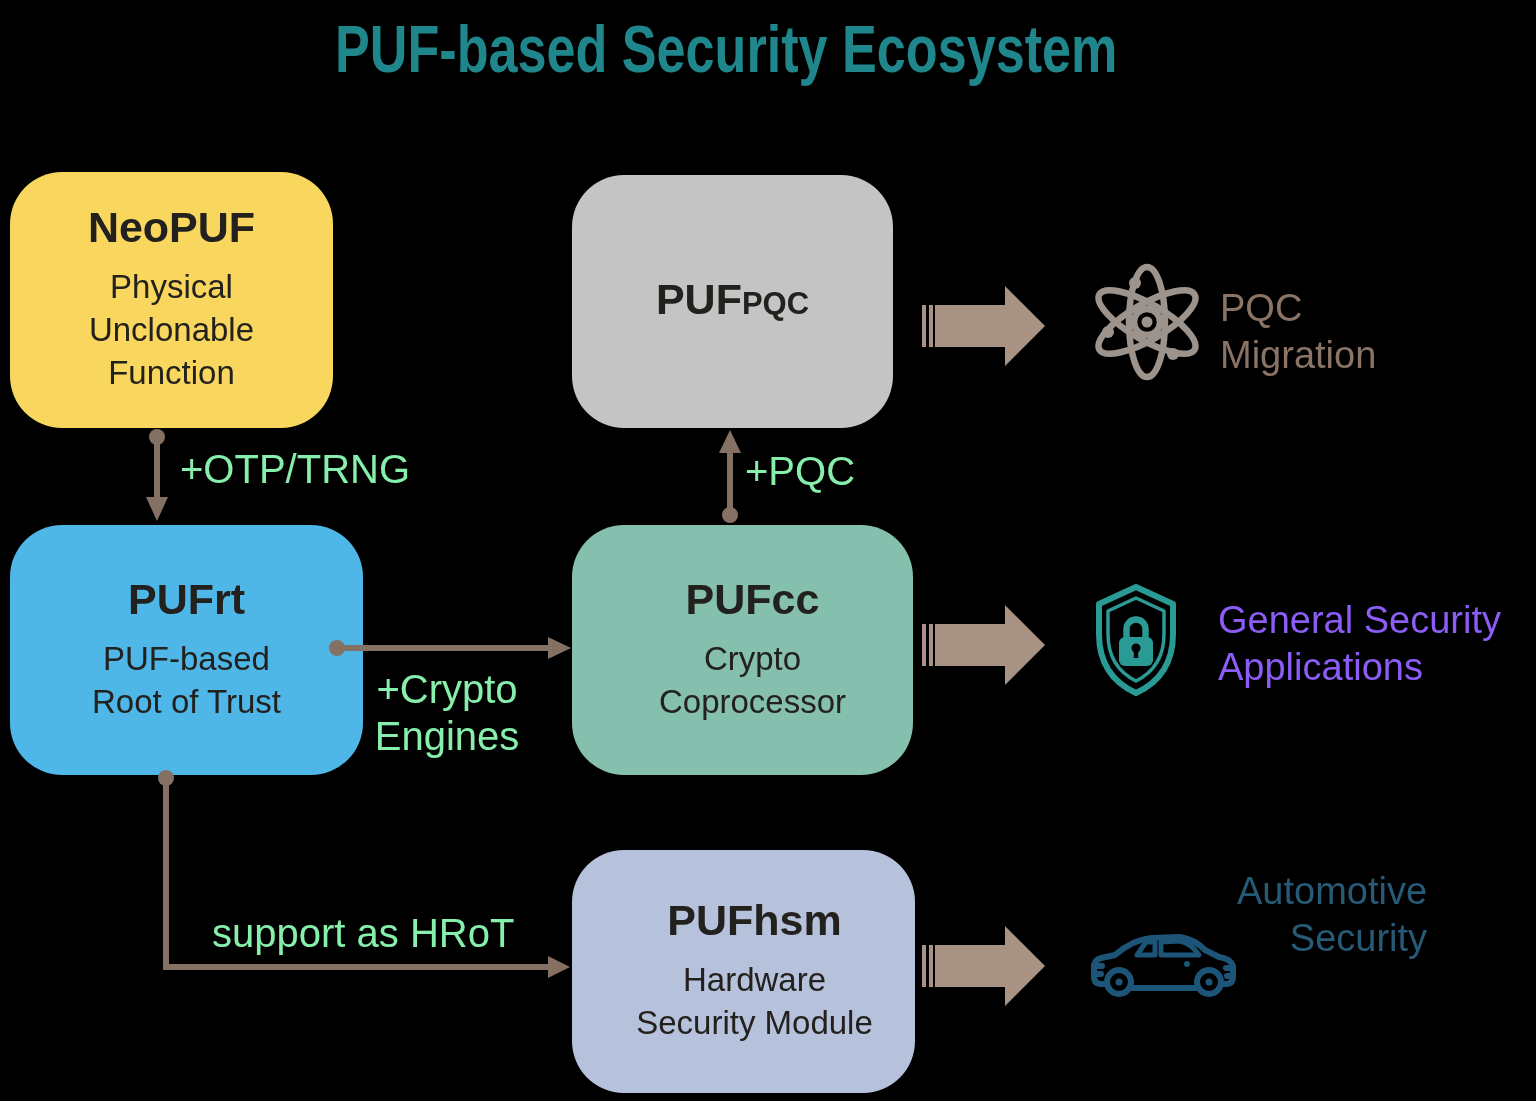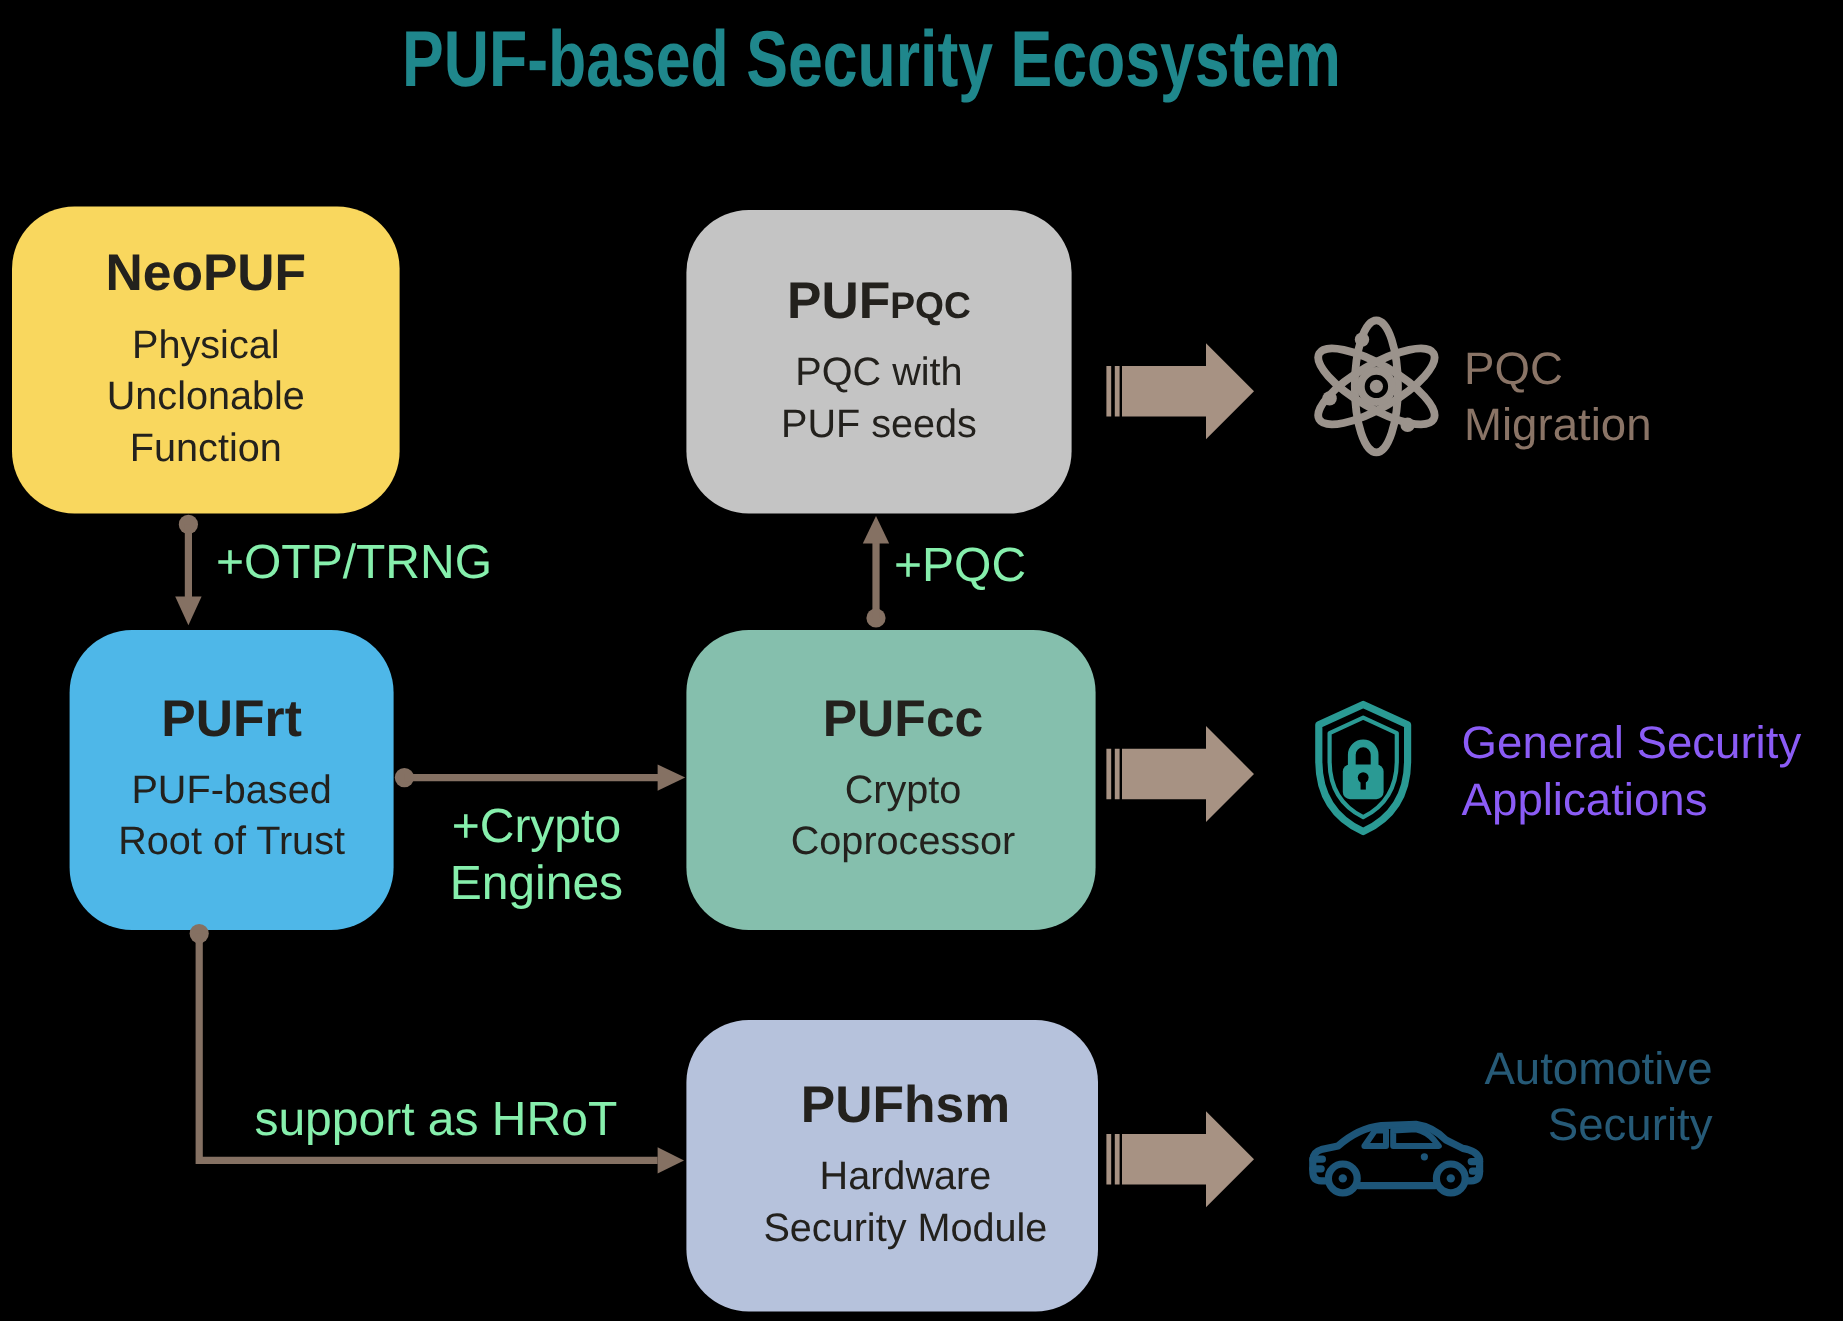--- a/index.html
+++ b/index.html
@@ -17,21 +17,21 @@
     position:absolute; border-radius:52px; color:#23211d;
     display:flex; flex-direction:column; align-items:center; justify-content:center;
     text-align:center;
   }
   .box h2 { margin:0; font-size:43px; line-height:43px; font-weight:bold; }
   .box h2 .small { font-size:31px; }
   .box p { margin:12px 0 0 0; font-size:33px; line-height:43px; white-space:pre-line; }
 
   .box-neopuf { left:10px; top:172px; width:323px; height:256px; background:#f9d75e; }
   .box-pufpqc { left:572px; top:175px; width:321px; height:253px; background:#c4c4c4; }
-  .box-pufrt  { left:10px; top:525px; width:270px; height:250px; background:#4eb7e8;margin-left:48px; }
+  .box-pufrt  { left:10px; top:525px; width:353px; height:250px; background:#4eb7e8; }
   .box-pufcc  { left:572px; top:525px; width:321px; height:250px; background:#85bfad;padding-left:20px; }
   .box-pufhsm { left:572px; top:850px; width:321px; height:243px; background:#b6c2dc;padding-left:22px; }
 
   .overlay { position:absolute; left:0; top:0; pointer-events:none; }
 
   .conn-label {
     position:absolute; color:#86efac; font-size:40px; line-height:47px;
     white-space:pre-line;
   }
   .lbl-otp    { left:180px; top:446px; }
@@ -62,22 +62,20 @@
 
   <div class="box box-neopuf">
     <h2><span>NeoPUF</span><span class="small"></span></h2>
     <p>Physical
 Unclonable
 Function</p>
   </div>
 
   <div class="box box-pufpqc">
     <h2><span>PUF</span><span class="small">PQC</span></h2>
-    <p>PQC with
-PUF seeds</p>
   </div>
 
   <div class="box box-pufrt">
     <h2><span>PUFrt</span><span class="small"></span></h2>
     <p>PUF-based
 Root of Trust</p>
   </div>
 
   <div class="box box-pufcc">
     <h2><span>PUFcc</span><span class="small"></span></h2>

